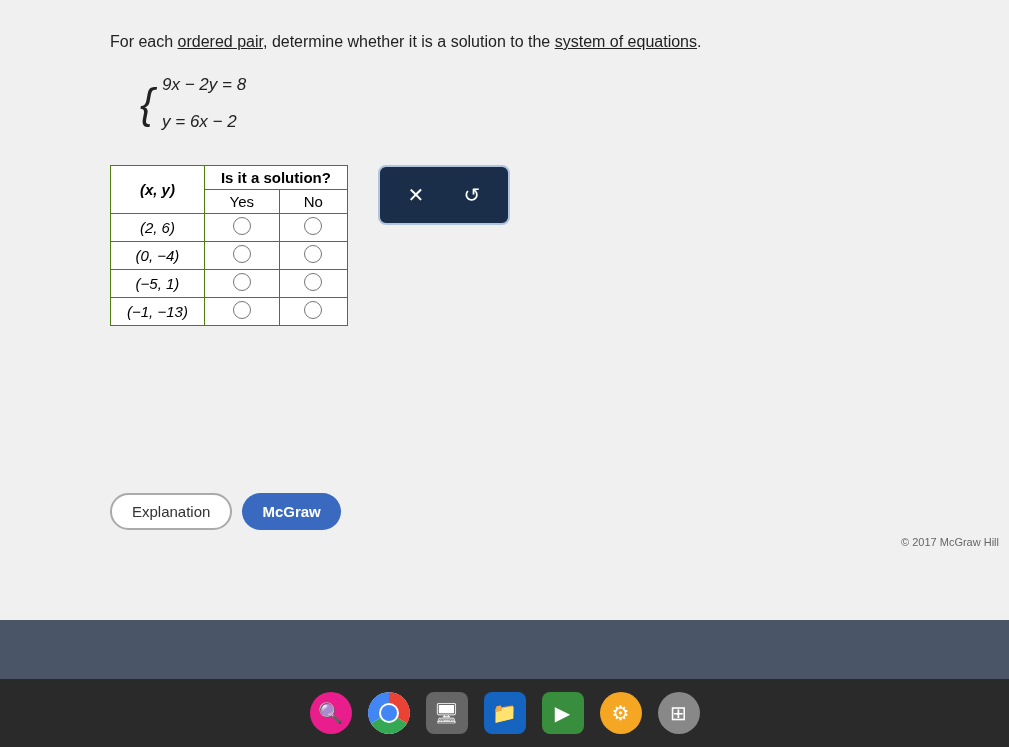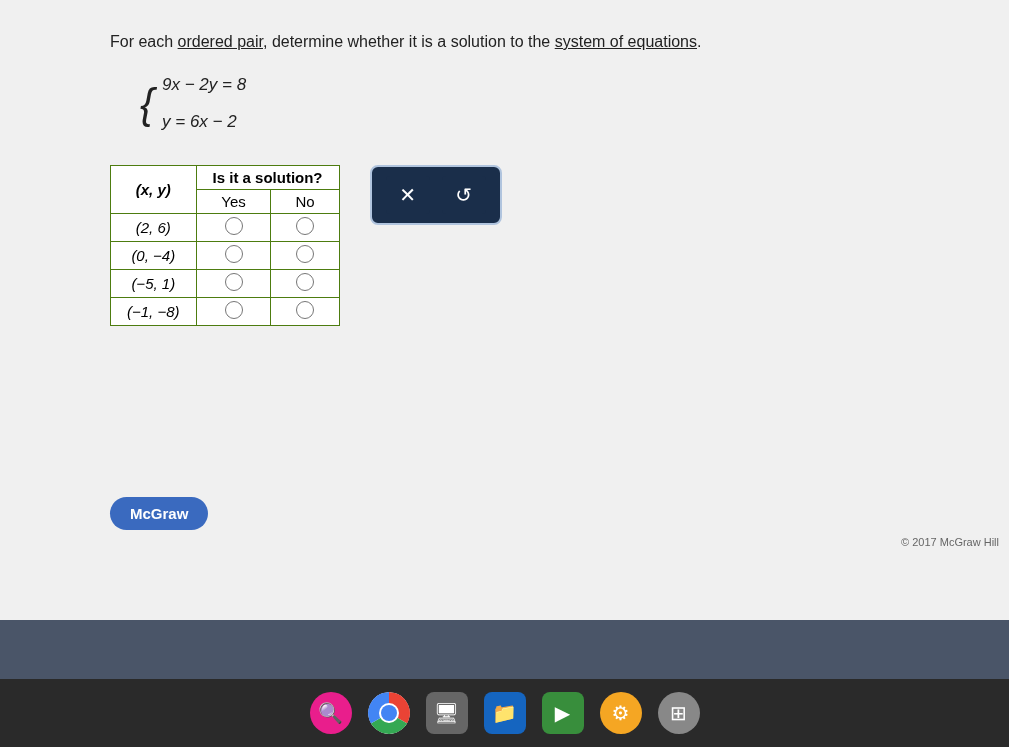--- a/index.html
+++ b/index.html
@@ -272,35 +272,36 @@
           <td class="pair">(0, −4)</td>
           <td><input type="radio" class="radio-input" name="row2" value="yes" style=""></td>
           <td><input type="radio" class="radio-input" name="row2" value="no" style=""></td>
         </tr>
         <tr>
           <td class="pair">(−5, 1)</td>
           <td><input type="radio" class="radio-input" name="row3" value="yes" style=""></td>
           <td><input type="radio" class="radio-input" name="row3" value="no" style=""></td>
         </tr>
         <tr>
-          <td class="pair">(−1, −8)</td>
+          <td class="pair">(−1, −13)</td>
           <td><input type="radio" class="radio-input" name="row4" value="yes" style=""></td>
           <td><input type="radio" class="radio-input" name="row4" value="no" style=""></td>
         </tr>
       </tbody>
     </table>
 
     <div class="action-buttons-box">
       <button class="action-btn">✕</button>
       <button class="action-btn">↺</button>
     </div>
 
   </div>
 
   <div class="bottom-buttons">
+    <button class="explanation-btn">Explanation</button>
     <button class="check-btn">McGraw</button>
   </div>
 
   <div class="copyright">© 2017 McGraw Hill</div>
 
 </div>
 
 <div class="taskbar">
 
   <div class="taskbar-icon pink">

